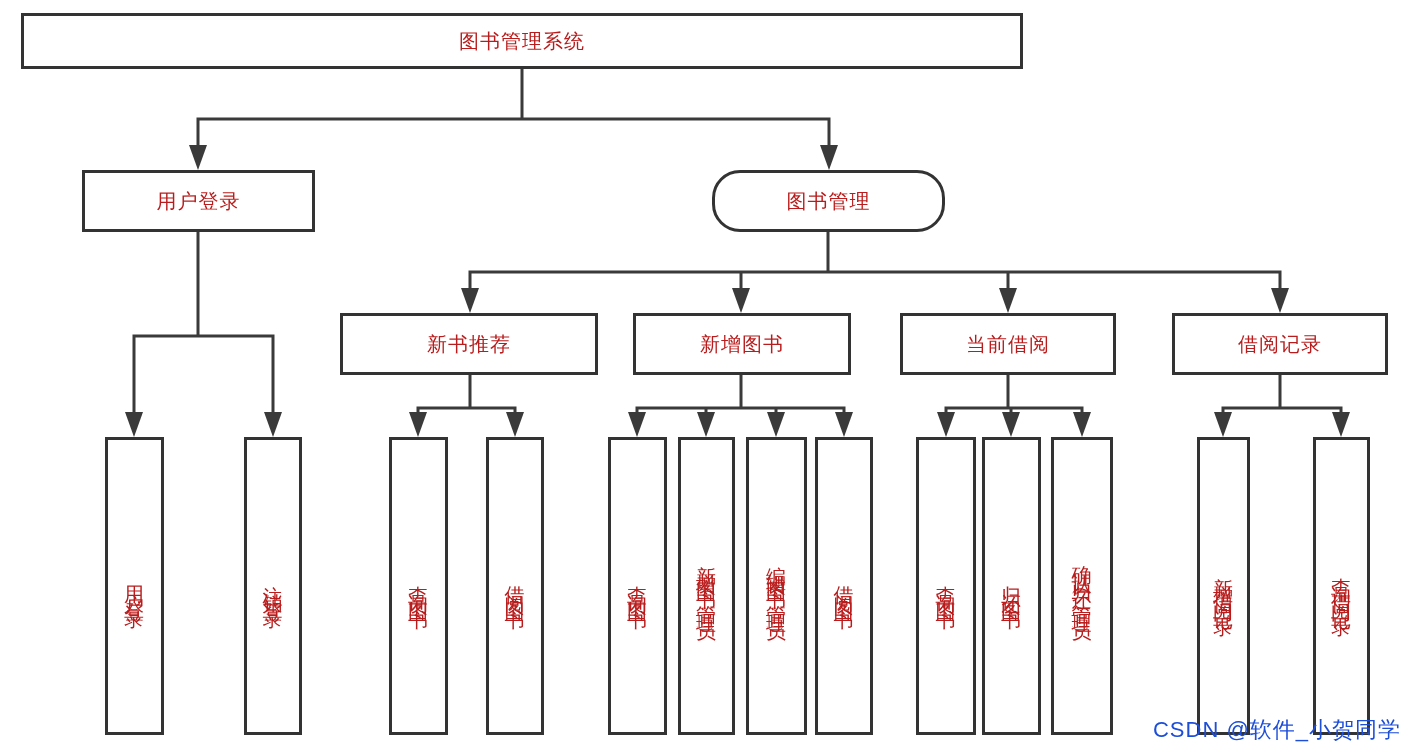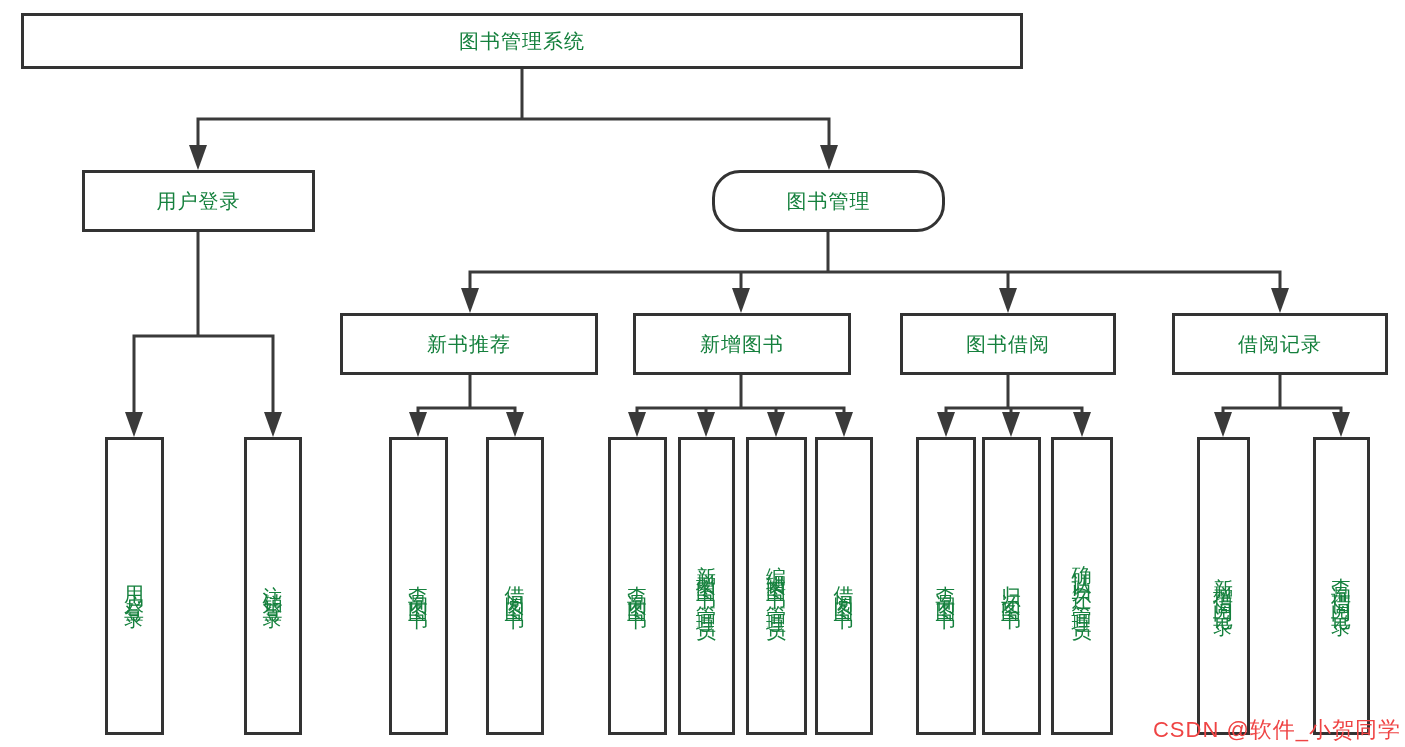--- a/index.html
+++ b/index.html
@@ -22,40 +22,40 @@
     z-index: 1;
   }
   .box {
     position: absolute;
     box-sizing: border-box;
     background: #ffffff;
     border: 3px solid #333333;
     display: flex;
     align-items: center;
     justify-content: center;
-    color: #15803d;
+    color: #b91c1c;
     font-size: 20px;
     letter-spacing: 1px;
     z-index: 2;
     white-space: nowrap;
   }
   .vbox {
     writing-mode: vertical-rl;
     text-orientation: mixed;
     letter-spacing: 8px;
     font-size: 20px;
     white-space: normal;
     line-height: 1;
   }
   #watermark {
     position: absolute;
     right: 4px;
     bottom: 2px;
     z-index: 3;
-    color: #ef4444;
+    color: #1d4ed8;
     font-size: 22px;
     letter-spacing: 1px;
   }
 </style>
 </head>
 <body>
 
 <div id="stage">
 
   <svg id="wires" width="1405" height="747" viewBox="0 0 1405 747" aria-hidden="true">
@@ -101,21 +101,21 @@
     </g>
   </svg>
 
   <div class="box" style="left:21px; top:13px; width:1002px; height:56px;">图书管理系统</div>
 
   <div class="box" style="left:82px; top:170px; width:233px; height:62px;">用户登录</div>
   <div class="box" style="left:712px; top:170px; width:233px; height:62px;border-radius:28px;">图书管理</div>
 
   <div class="box" style="left:340px; top:313px; width:258px; height:62px;">新书推荐</div>
   <div class="box" style="left:633px; top:313px; width:218px; height:62px;">新增图书</div>
-  <div class="box" style="left:900px; top:313px; width:216px; height:62px;">图书借阅</div>
+  <div class="box" style="left:900px; top:313px; width:216px; height:62px;">当前借阅</div>
   <div class="box" style="left:1172px; top:313px; width:216px; height:62px;">借阅记录</div>
 
   <div class="box vbox" style="left:105px; top:437px; width:59px; height:298px;">用户登录</div>
   <div class="box vbox" style="left:244px; top:437px; width:58px; height:298px;">注销登录</div>
 
   <div class="box vbox" style="left:389px; top:437px; width:59px; height:298px;">查询图书</div>
   <div class="box vbox" style="left:486px; top:437px; width:58px; height:298px;">借阅图书</div>
 
   <div class="box vbox" style="left:608px; top:437px; width:59px; height:298px;">查询图书</div>
   <div class="box vbox" style="left:678px; top:437px; width:57px; height:298px;">新增图书（管理员）</div>

